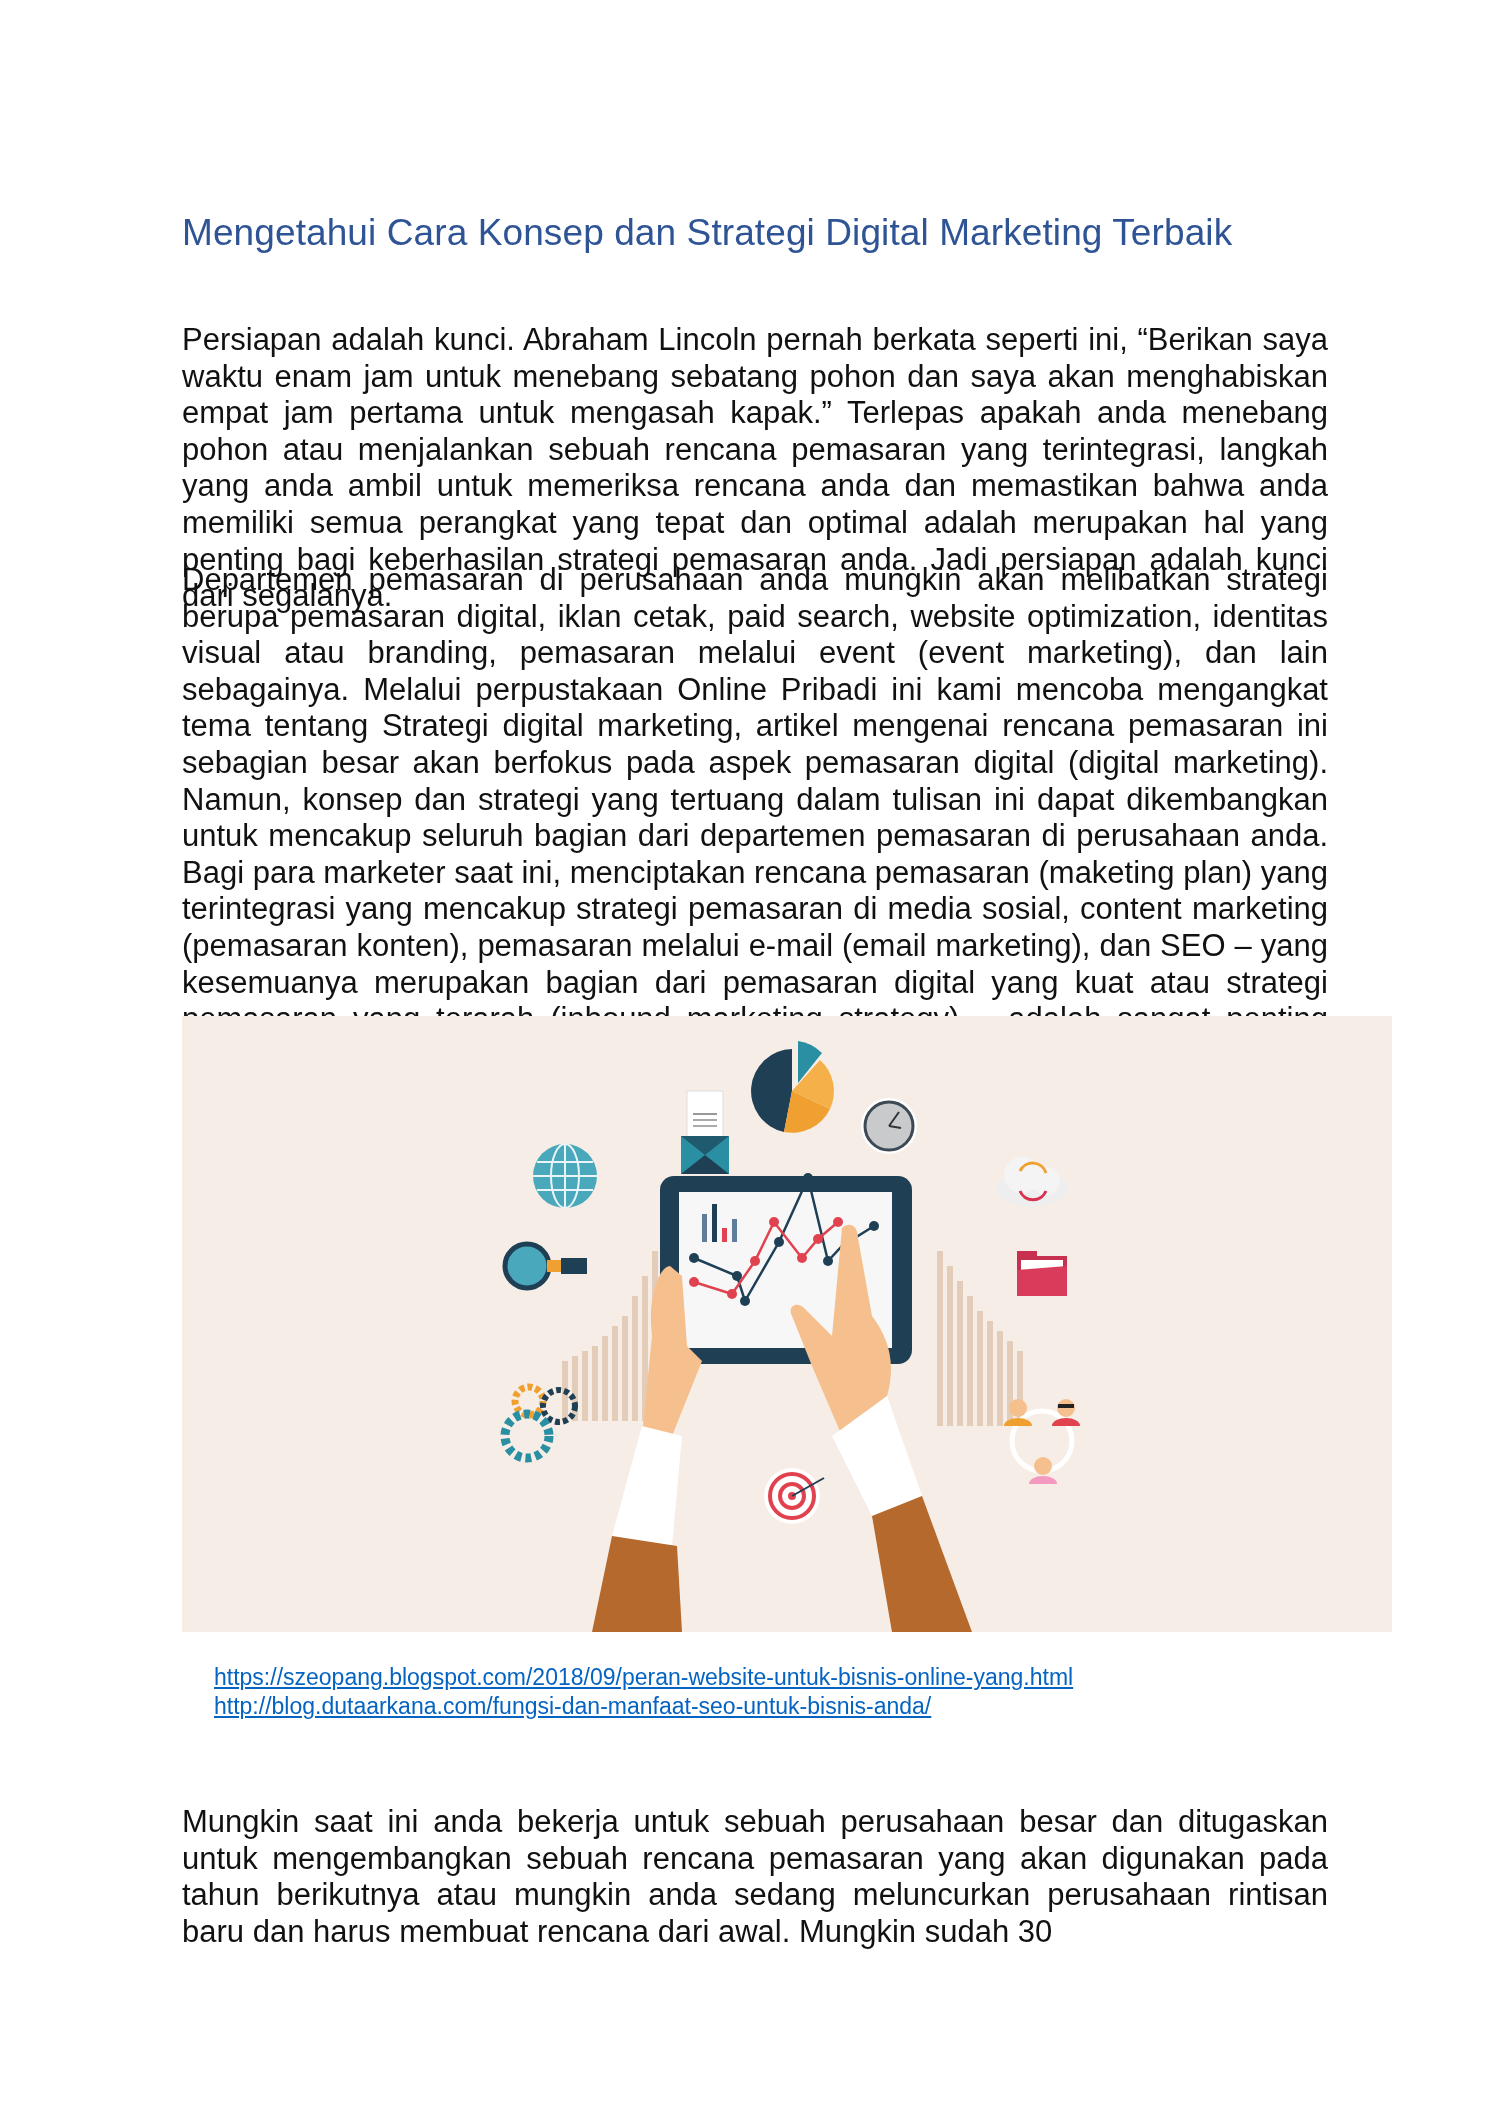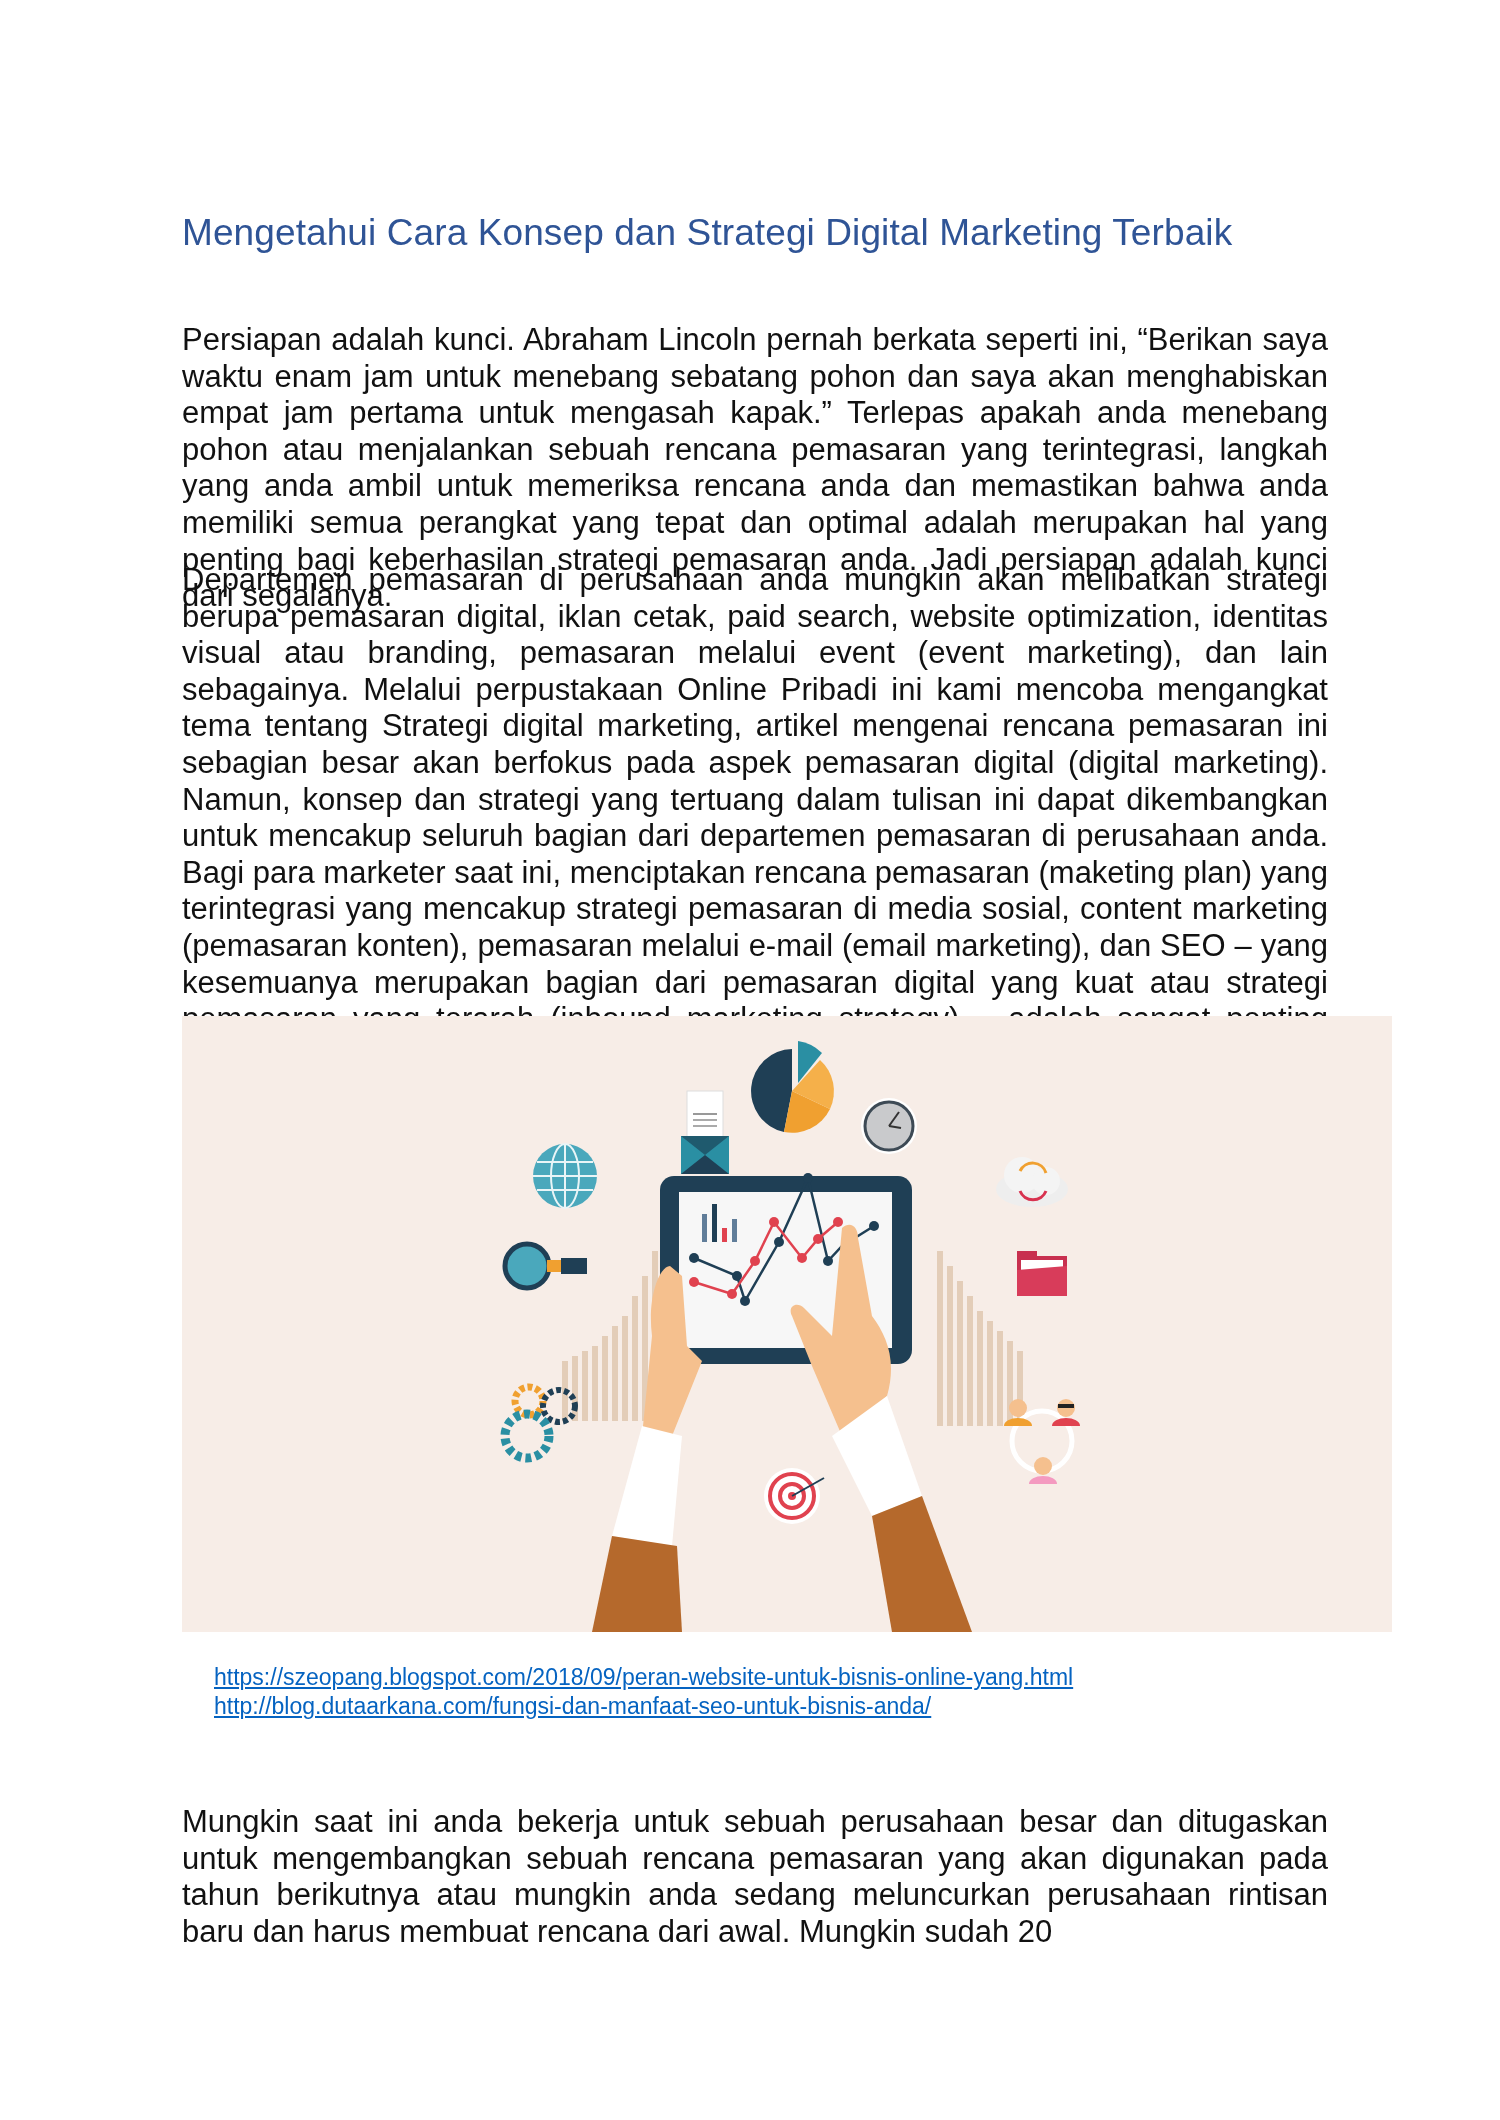--- a/index.html
+++ b/index.html
@@ -190,15 +190,15 @@
         <path d="M660,212 C668,205 676,210 676,222 L690,300 C705,320 715,345 705,380 L660,420 L630,350 L610,300 C605,290 615,285 622,292 L650,320 Z" fill="#f5c08e"></path>
         <path d="M650,420 L705,380 L740,480 L690,500 Z" fill="#ffffff"></path>
         <path d="M690,500 L740,480 L790,616 L710,616 Z" fill="#b5692c"></path>
       </g>
     </svg>
   </div>
 
   <a class="link" id="link1">http://blog.dutaarkana.com/fungsi-dan-manfaat-seo-untuk-bisnis-anda/</a>
   <a class="link" id="link2">https://szeopang.blogspot.com/2018/09/peran-website-untuk-bisnis-online-yang.html</a>
 
-  <p class="para" id="p3">Mungkin saat ini anda bekerja untuk sebuah perusahaan besar dan ditugaskan untuk mengembangkan sebuah rencana pemasaran yang akan digunakan pada tahun berikutnya atau mungkin anda sedang meluncurkan perusahaan rintisan baru dan harus membuat rencana dari awal. Mungkin sudah 20</p>
+  <p class="para" id="p3">Mungkin saat ini anda bekerja untuk sebuah perusahaan besar dan ditugaskan untuk mengembangkan sebuah rencana pemasaran yang akan digunakan pada tahun berikutnya atau mungkin anda sedang meluncurkan perusahaan rintisan baru dan harus membuat rencana dari awal. Mungkin sudah 30</p>
 
 </div>
 
 </body></html>

